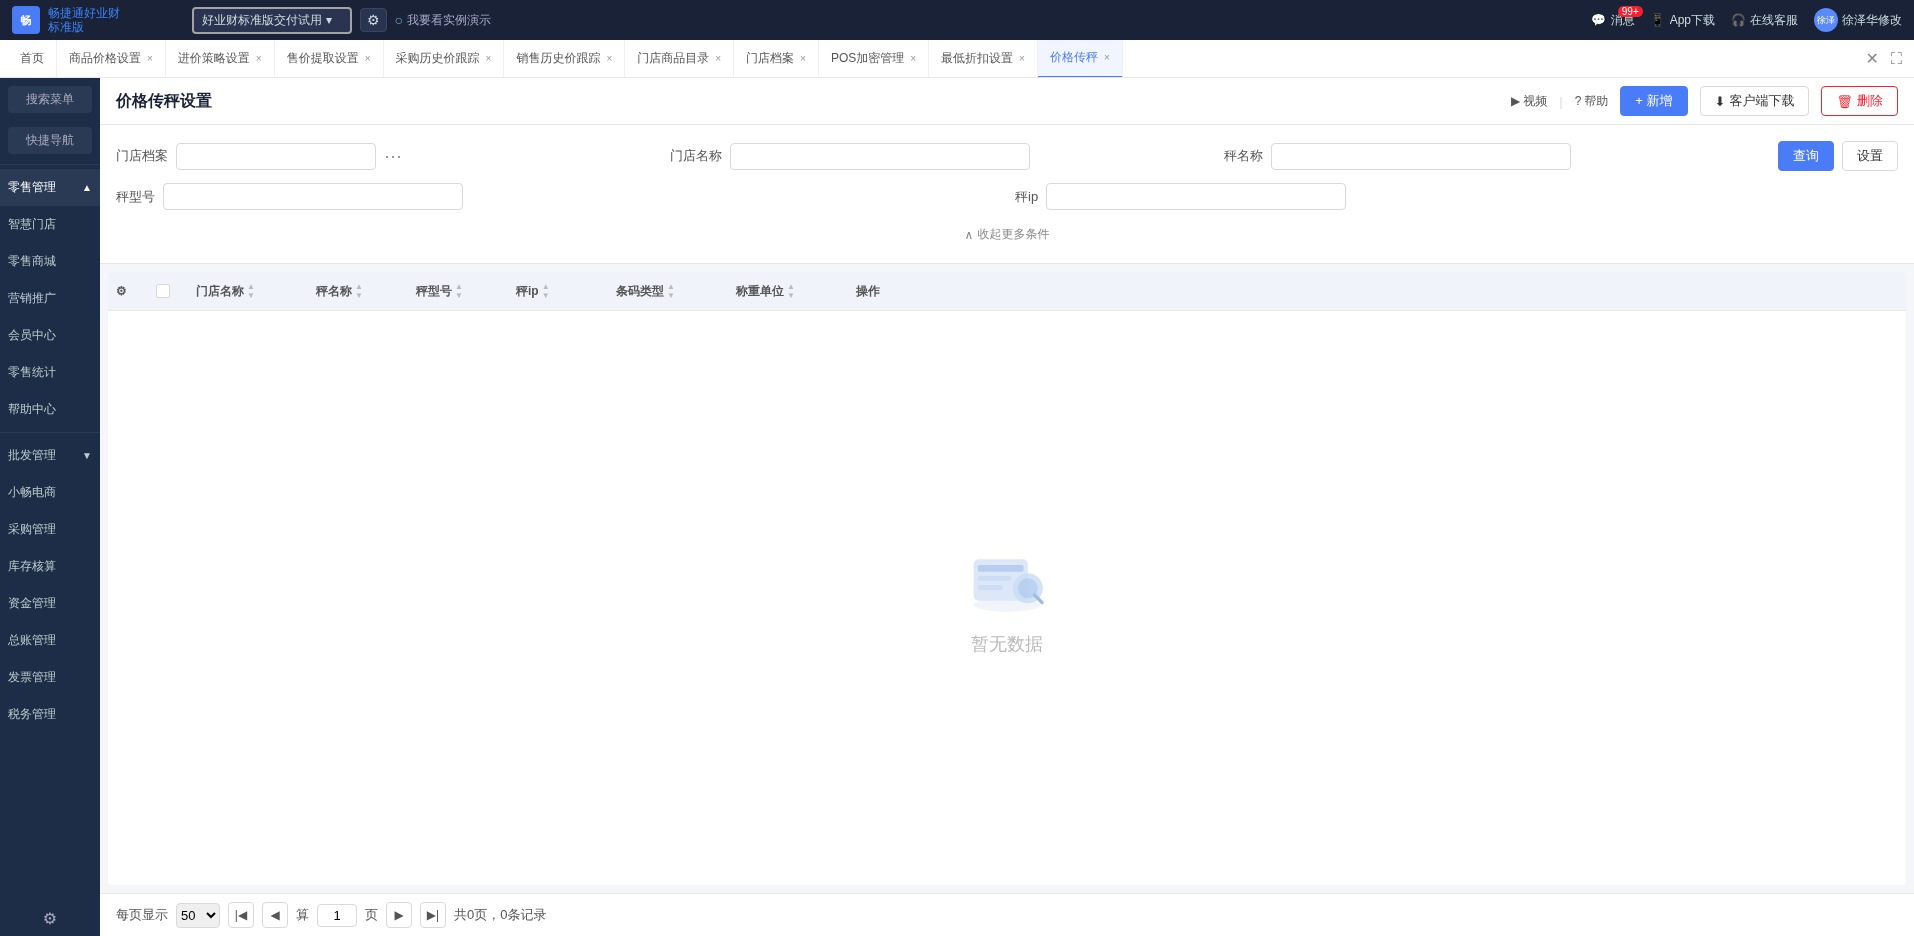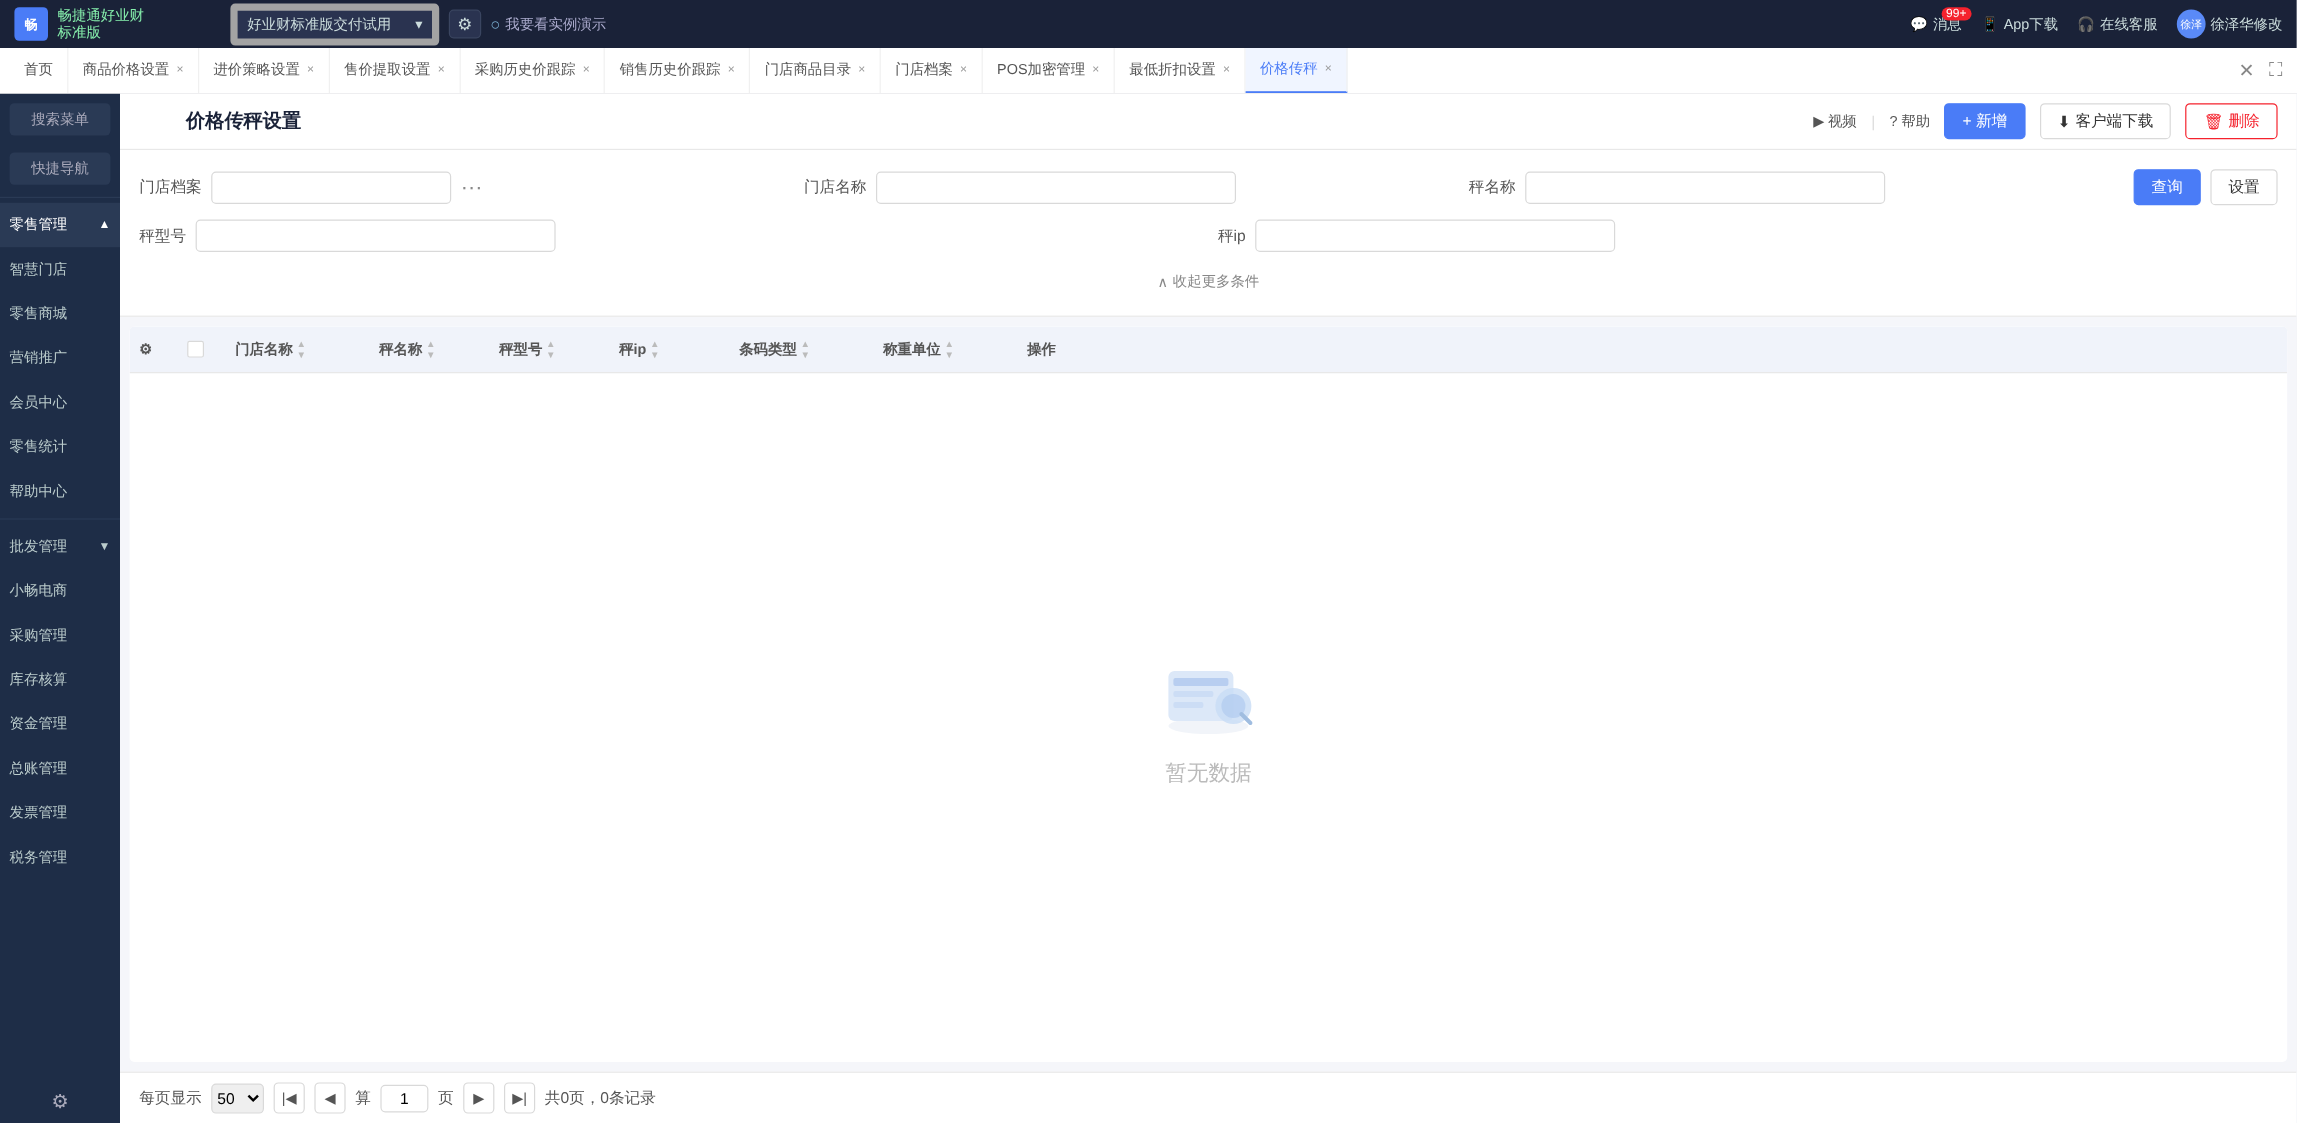--- a/index.html
+++ b/index.html
@@ -3,23 +3,23 @@
   <meta charset="utf-8">
   <style>
     * { box-sizing: border-box; margin: 0; padding: 0; }
     body { font-family: "Microsoft YaHei", "PingFang SC", sans-serif; font-size: 13px; background: #f0f2f5; overflow: hidden; }
 
     
     .app-layout { display: flex; flex-direction: column; height: 936px; width: 1914px; }
     .top-bar { display: flex; align-items: center; background: #1a2238; color: #fff; height: 40px; padding: 0 12px; flex-shrink: 0; }
     .top-bar-left { display: flex; align-items: center; gap: 8px; min-width: 180px; }
     .app-logo-icon { width: 28px; height: 28px; background: #4a7cf7; border-radius: 4px; display: flex; align-items: center; justify-content: center; color: #fff; font-size: 11px; font-weight: bold; }
-    .app-title { font-size: 12px; color: #86efac; line-height: 1.2; }
+    .app-title { font-size: 12px; color: #3b82f6; line-height: 1.2; }
     .top-bar-center { flex: 1; display: flex; align-items: center; gap: 8px; }
-    .version-select { background: #2a3350; border: 6px solid #a3a3a3; border-radius: 4px; color: #cdd; padding: 3px 8px; font-size: 12px; display: flex; align-items: center; gap: 20px; cursor: pointer; min-width: 160px; }
+    .version-select { background: #2a3350; border: 2px solid #a3a3a3; border-radius: 4px; color: #cdd; padding: 3px 8px; font-size: 12px; display: flex; align-items: center; gap: 4px; cursor: pointer; min-width: 160px; }
     .gear-btn { background: #2a3350; border: 1px solid #3a4560; border-radius: 4px; color: #cdd; padding: 3px 6px; cursor: pointer; font-size: 14px; }
     .demo-link { color: #aac; font-size: 12px; cursor: pointer; display: flex; align-items: center; gap: 4px; }
     .top-bar-right { display: flex; align-items: center; gap: 16px; }
     .top-right-btn { display: flex; align-items: center; gap: 4px; color: #cdd; font-size: 12px; cursor: pointer; position: relative; }
     .badge { background: #f5222d; color: #fff; border-radius: 8px; font-size: 10px; padding: 0 4px; position: absolute; top: -6px; right: -8px; min-width: 16px; text-align: center; }
     .user-avatar { width: 24px; height: 24px; background: #5a8af7; border-radius: 50%; display: flex; align-items: center; justify-content: center; color: #fff; font-size: 10px; }
 
     
     .tab-bar { background: #fff; border-bottom: 1px solid #e8e8e8; display: flex; align-items: center; height: 38px; padding: 0 8px; flex-shrink: 0; overflow-x: auto; }
     .tab-bar::-webkit-scrollbar { display: none; }
@@ -43,21 +43,21 @@
     .sidebar-item { padding: 10px 8px; font-size: 12px; color: #bcc; cursor: pointer; text-align: center; display: flex; align-items: center; justify-content: space-between; }
     .sidebar-item.active { color: #fff; background: #2a3a55; }
     .sidebar-item .arrow { font-size: 10px; }
     .sidebar-divider { border: none; border-top: 1px solid #2a3a55; margin: 4px 0; }
     .sidebar-footer { padding: 8px; margin-top: auto; display: flex; justify-content: center; }
     .sidebar-gear { color: #aab; cursor: pointer; font-size: 16px; }
 
     
     .page-content { flex: 1; display: flex; flex-direction: column; overflow: hidden; background: #f5f6fa; }
     .page-header { background: #fff; padding: 8px 16px; display: flex; align-items: center; justify-content: space-between; border-bottom: 1px solid #e8e8e8; flex-shrink: 0; }
-    .page-title { font-size: 16px; font-weight: 600; color: #1a2238; margin-left: 39px; }
+    .page-title { font-size: 16px; font-weight: 600; color: #1a2238; }
     .page-header-right { display: flex; align-items: center; gap: 12px; }
     .header-link { color: #555; font-size: 12px; cursor: pointer; display: flex; align-items: center; gap: 3px; }
     .btn { border-radius: 4px; padding: 5px 14px; font-size: 13px; cursor: pointer; border: 1px solid transparent; display: inline-flex; align-items: center; gap: 4px; }
     .btn-primary { background: #4a7cf7; color: #fff; border-color: #4a7cf7; }
     .btn-default { background: #fff; color: #333; border-color: #d9d9d9; }
     .btn-danger { background: #fff; color: #f5222d; border-color: #f5222d; }
 
     
     .filter-area { background: #fff; padding: 16px; border-bottom: 1px solid #e8e8e8; flex-shrink: 0; }
     .filter-row { display: flex; gap: 16px; margin-bottom: 12px; align-items: center; }

